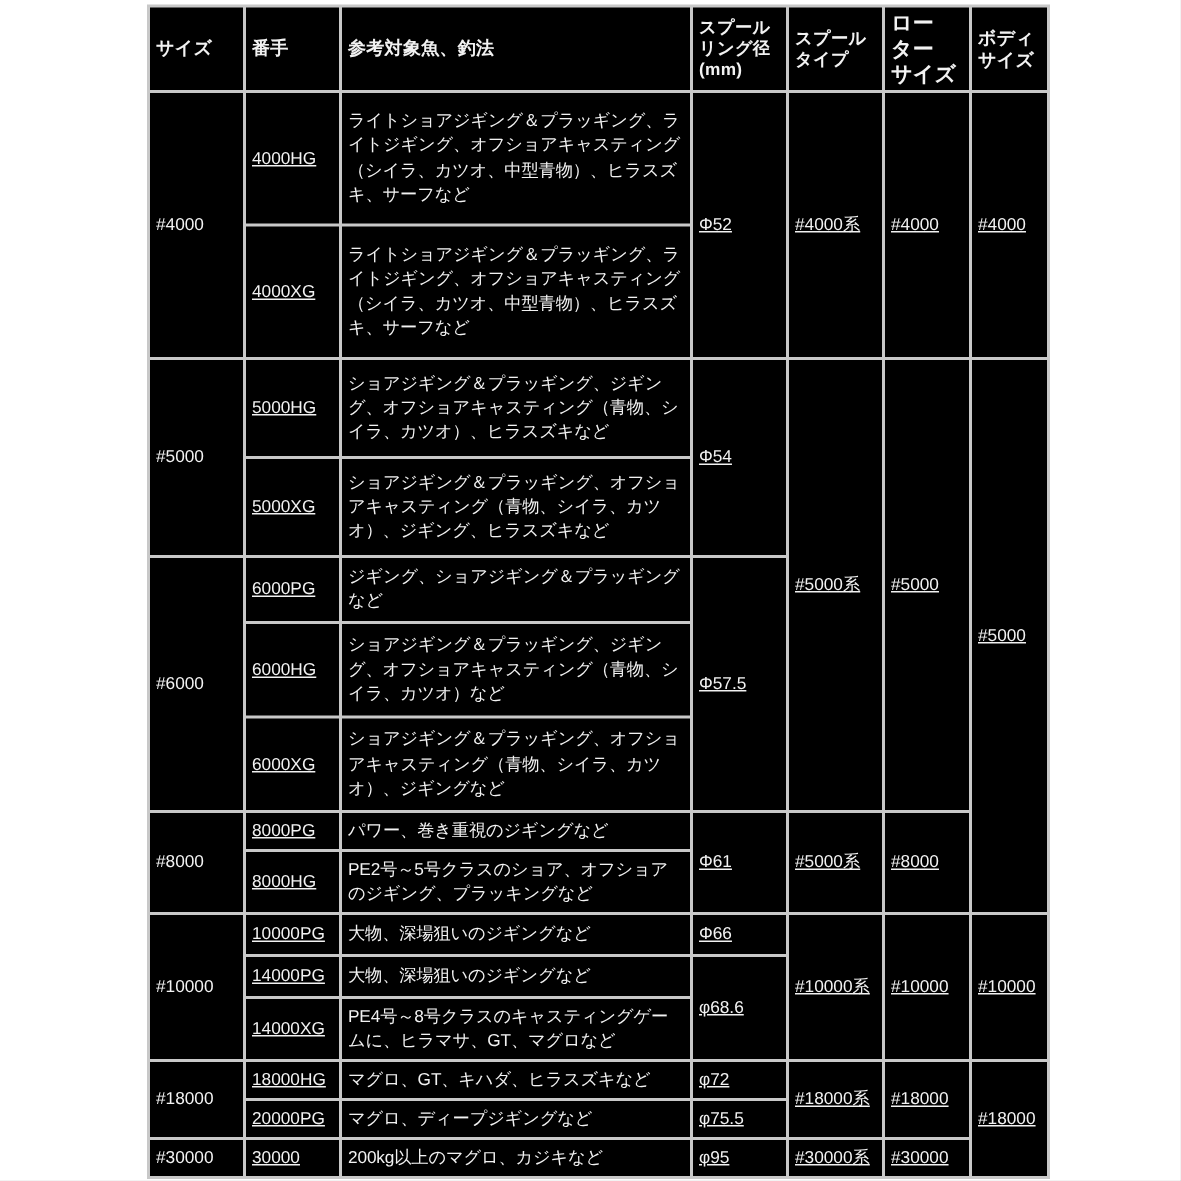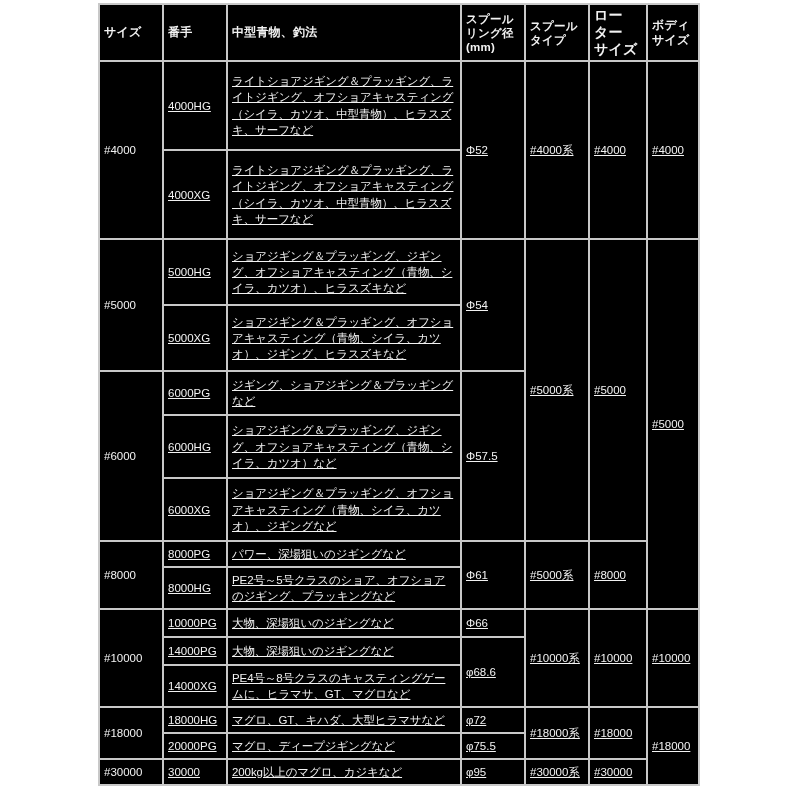--- a/index.html
+++ b/index.html
@@ -44,21 +44,20 @@
     font-weight: bold;
     font-size: 12px;
     vertical-align: middle;
     letter-spacing: 0.2px;
   }
   td.desc {
     background: #333333;
     color: #ededed;
     letter-spacing: -0.1px;
     vertical-align: middle;
-    text-decoration: underline;
   }
   td.size-col {
     text-align: left;
     padding-left: 6px;
   }
   td.num-col {
     padding-left: 5px;
     text-decoration: underline;
   }
   .c0 { width: 62px; }
@@ -80,21 +79,21 @@
         <col class="c2">
         <col class="c3">
         <col class="c4">
         <col class="c5">
         <col class="c6">
     </colgroup>
     <thead>
       <tr style="height:54px;">
         <th>サイズ</th>
         <th>番手</th>
-        <th>中型青物、釣法</th>
+        <th>参考対象魚、釣法</th>
         <th style="font-size:11.5px;line-height:1.22;">
           <span>スプール</span><br>
           <span>リング径</span><br>
           <span>(mm)</span>
         </th>
         <th style="font-size:11.5px;line-height:1.22;">
           <span>スプール</span><br>
           <span>タイプ</span>
         </th>
         <th style="font-size:14px;line-height:1.22;">
@@ -149,21 +148,21 @@
         <td class="desc">ショアジギング＆プラッギング、ジギング、オフショアキャスティング（青物、シイラ、カツオ）など</td>
       </tr>
       <tr style="height:61px;">
         <td class="num-col">6000XG</td>
         <td class="desc">ショアジギング＆プラッギング、オフショアキャスティング（青物、シイラ、カツオ）、ジギングなど</td>
       </tr>
 
       <tr style="height:24px;">
         <td class="size-col" rowspan="2">#8000</td>
         <td class="num-col">8000PG</td>
-        <td class="desc">パワー、深場狙いのジギングなど</td>
+        <td class="desc">パワー、巻き重視のジギングなど</td>
         <td class="num-col" rowspan="2">Φ61</td>
         <td class="num-col" rowspan="2">#5000系</td>
         <td class="num-col" rowspan="2">#8000</td>
       </tr>
       <tr style="height:40px;">
         <td class="num-col">8000HG</td>
         <td class="desc">PE2号～5号クラスのショア、オフショアのジギング、プラッキングなど</td>
       </tr>
 
       <tr style="height:26px;">
@@ -181,21 +180,21 @@
         <td class="num-col" rowspan="2">φ68.6</td>
       </tr>
       <tr style="height:40px;">
         <td class="num-col">14000XG</td>
         <td class="desc">PE4号～8号クラスのキャスティングゲームに、ヒラマサ、GT、マグロなど</td>
       </tr>
 
       <tr style="height:24px;">
         <td class="size-col" rowspan="2">#18000</td>
         <td class="num-col">18000HG</td>
-        <td class="desc">マグロ、GT、キハダ、大型ヒラマサなど</td>
+        <td class="desc">マグロ、GT、キハダ、ヒラスズキなど</td>
         <td class="num-col">φ72</td>
         <td class="num-col" rowspan="2">#18000系</td>
         <td class="num-col" rowspan="2">#18000</td>
         <td class="num-col" rowspan="3">#18000</td>
       </tr>
       <tr style="height:24px;padding-left:47px;">
         <td class="num-col">20000PG</td>
         <td class="desc">マグロ、ディープジギングなど</td>
         <td class="num-col">φ75.5</td>
       </tr>

